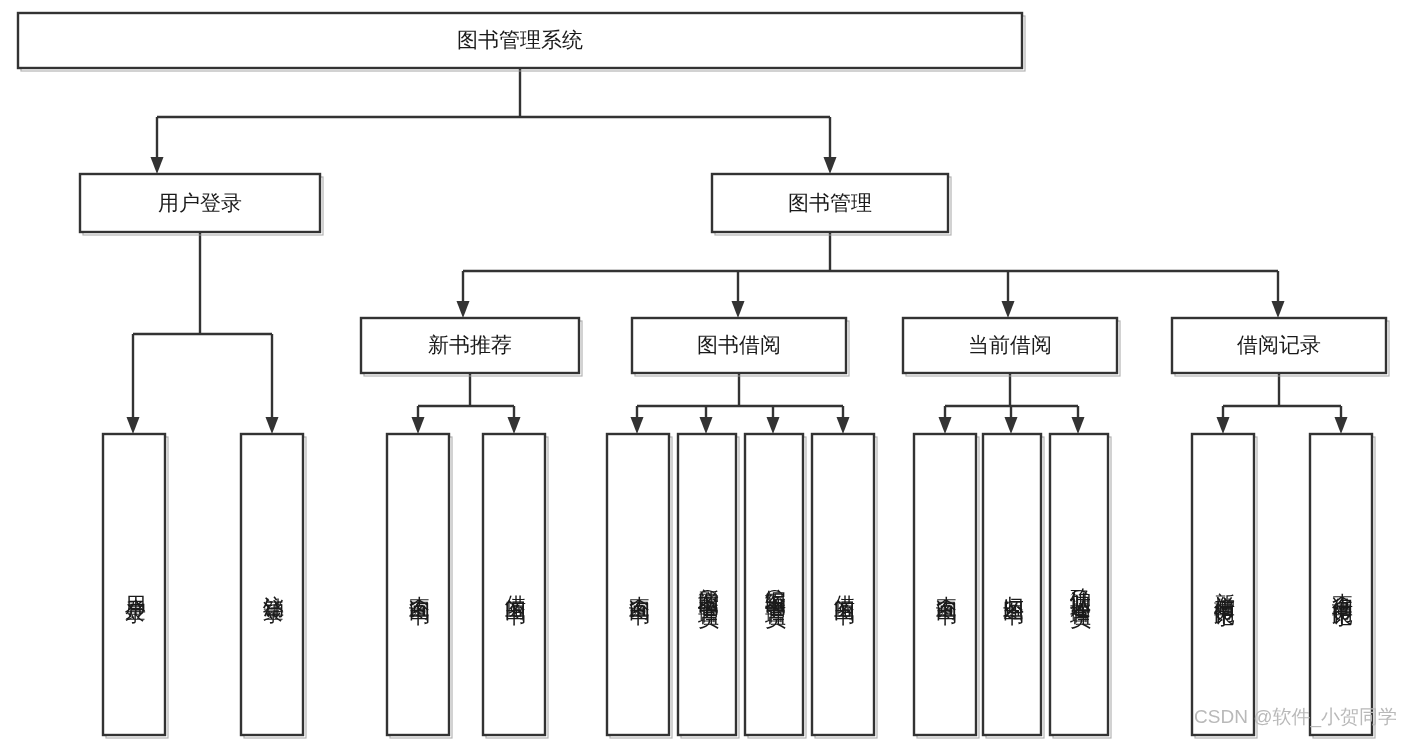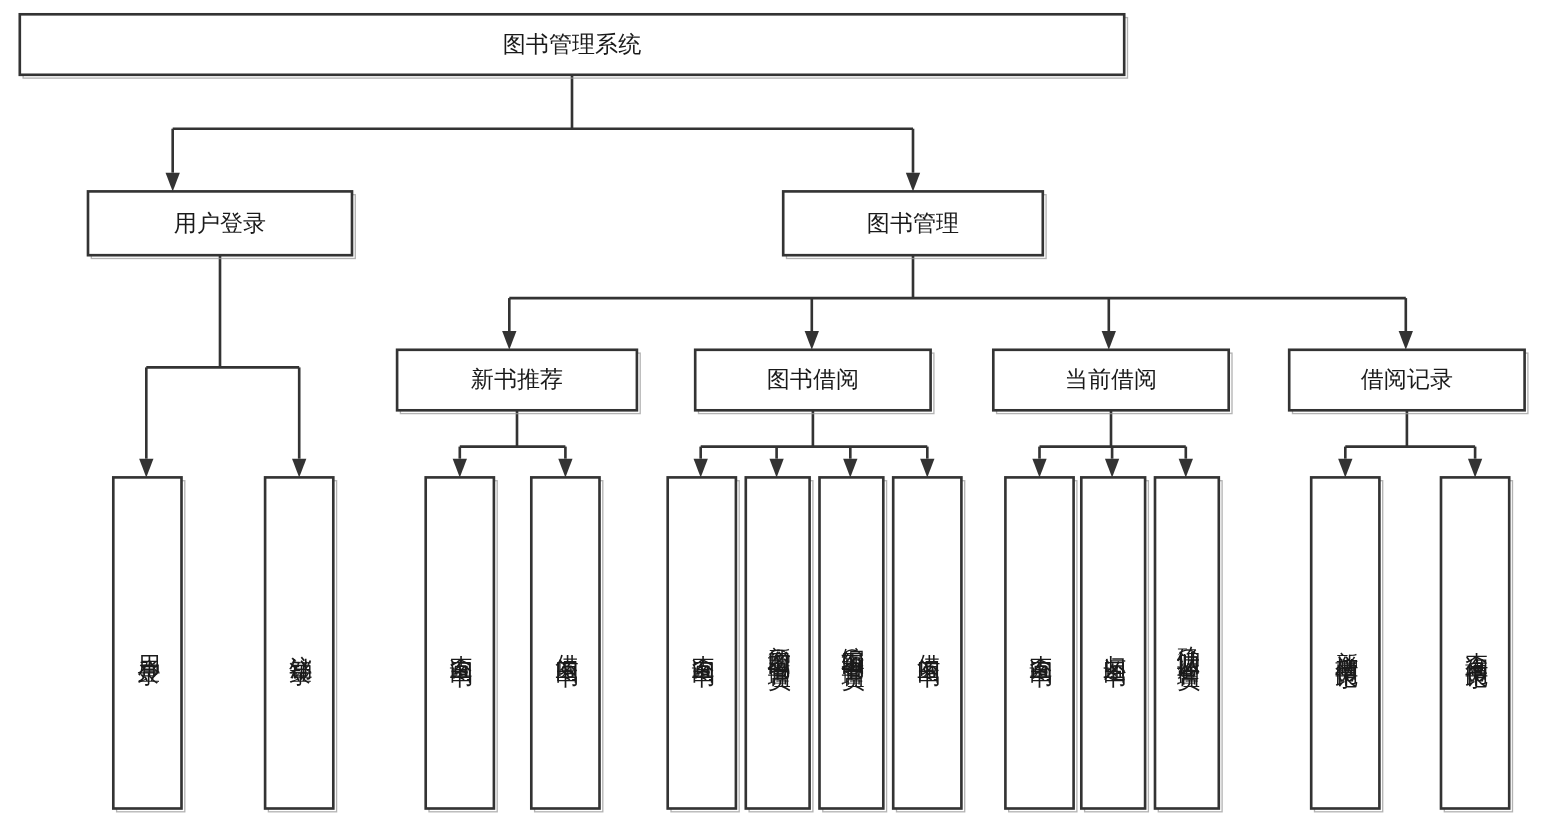--- a/index.html
+++ b/index.html
@@ -248,13 +248,14 @@
           <text class="node-label-v" x="1223" y="584.5" fill="#1a1a1a">新增借阅记录</text>
         </g>
         <g>
           <rect class="node-shadow" x="1313" y="437" width="62" height="301" stroke="#9a9a9a"></rect>
           <rect class="node-box" x="1310" y="434" width="62" height="301" fill="#ffffff" stroke="#333333"></rect>
           <text class="node-label-v" x="1341" y="584.5" fill="#1a1a1a">查询借阅记录</text>
         </g>
       </g>
   </svg>
 
+  <div class="watermark-text" style="color: rgb(185, 185, 185);">CSDN @软件_小贺同学</div>
 </div>
 
 </body></html>

